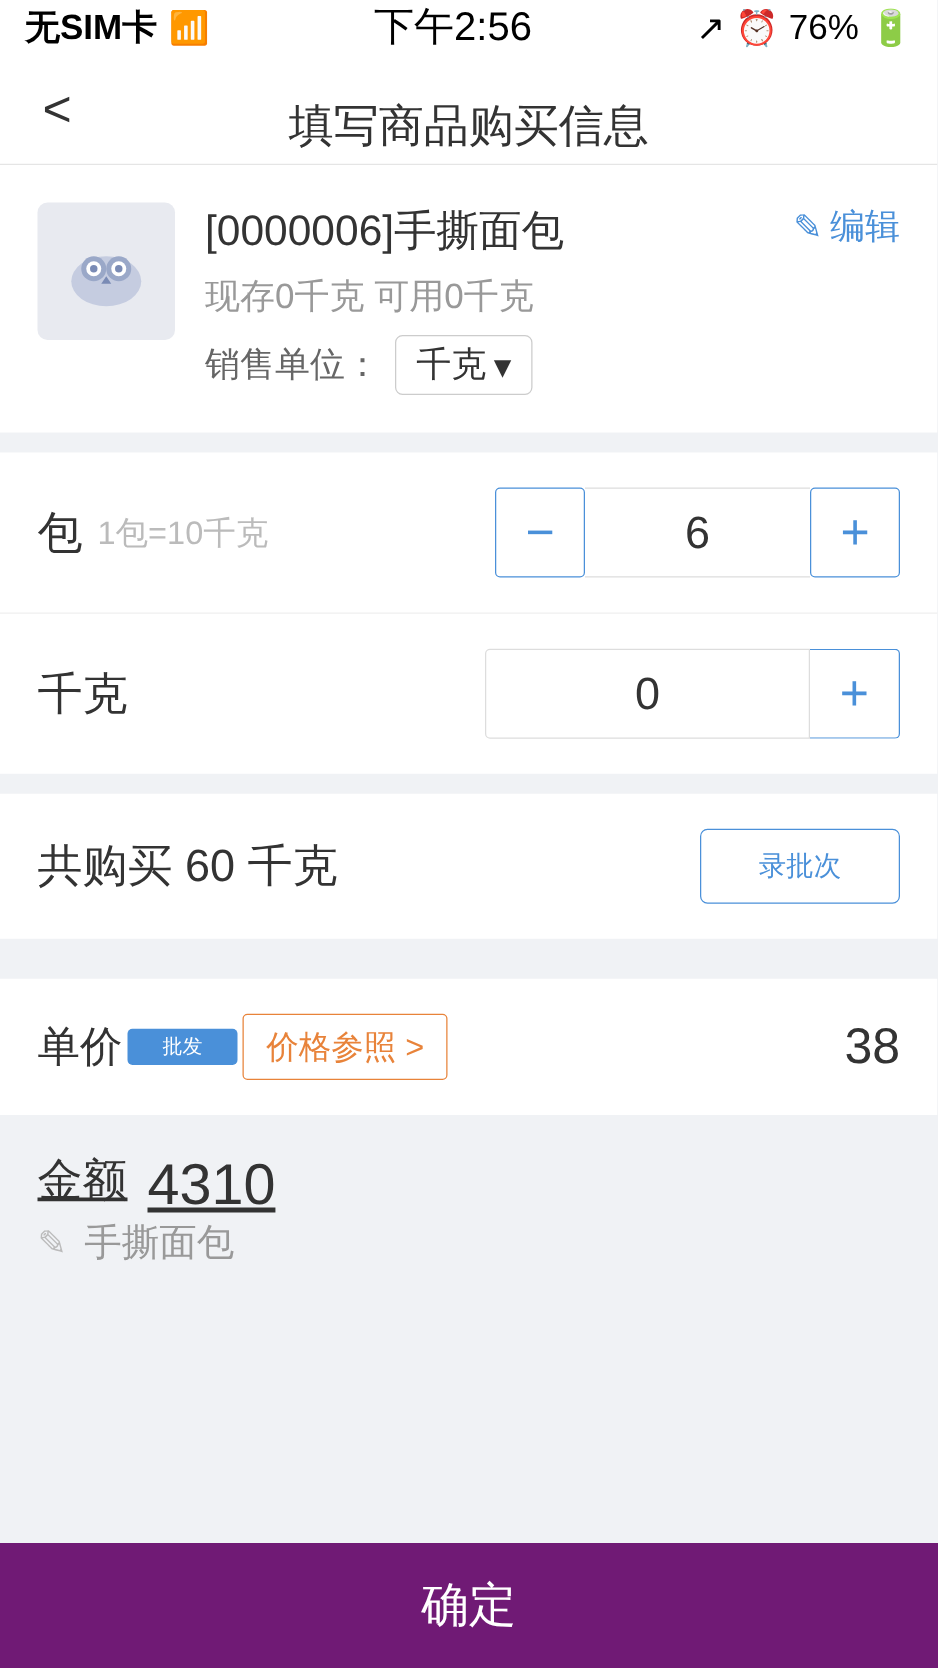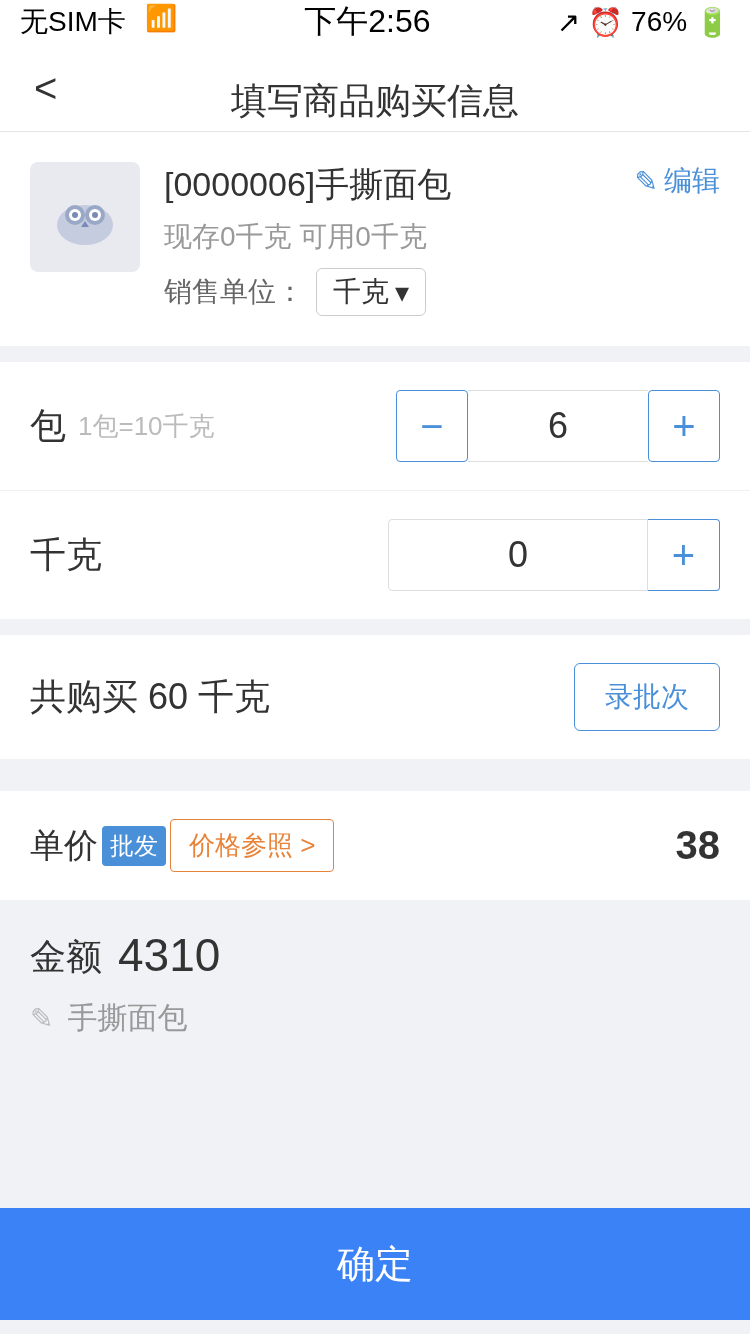--- a/index.html
+++ b/index.html
@@ -18,21 +18,21 @@
       width: 750px;
       height: 44px;
       background: #fff;
       display: flex;
       align-items: center;
       justify-content: space-between;
       padding: 0 20px;
       font-size: 28px;
       color: #000;
     }
-    .status-left { display: flex; align-items: flex-start; gap: 20px; }
+    .status-left { display: flex; align-items: center; gap: 10px; font-weight: bold; }
     .status-center { font-size: 32px; font-weight: 500; }
     .status-right { display: flex; align-items: center; gap: 8px; font-size: 28px; }
 
     
     .nav-bar {
       width: 750px;
       height: 88px;
       background: #fff;
       display: flex;
       align-items: center;
@@ -194,22 +194,22 @@
       margin-bottom: 16px;
     }
     .total-text {
       font-size: 36px;
       color: #333;
     }
     .batch-btn {
       border: 1px solid #4a90d9;
       color: #4a90d9;
       background: #fff;
-      padding: 14px 30px;
-      font-size: 28px;
+      padding: 14px 46px;
+      font-size: 22px;
       border-radius: 6px;
       cursor: pointer;
     }
 
     
     .price-section {
       background: #fff;
       padding: 28px 30px;
       margin-bottom: 0;
     }
@@ -222,52 +222,52 @@
     .price-label {
       font-size: 34px;
       color: #333;
       display: flex;
       align-items: center;
       gap: 4px;
     }
     .badge-pifa {
       background: #4a90d9;
       color: #fff;
-      font-size: 24px;
-      padding: 4px 8px;
+      font-size: 16px;
+      padding: 4px 28px;
       border-radius: 4px;
     }
     .price-ref-btn {
       border: 1px solid #e8833a;
       color: #e8833a;
       background: #fff;
       padding: 8px 18px;
       font-size: 26px;
       border-radius: 4px;
       cursor: pointer;
       display: flex;
       align-items: center;
       gap: 6px;
     }
     .price-value {
       font-size: 40px;
       color: #333;
-      font-weight: 700;
+      font-weight: 400;
     }
 
     
     .amount-section {
       background: #f0f2f5;
       padding: 28px 30px 20px;
     }
     .amount-row {
       display: flex;
-      align-items: flex-end;
+      align-items: flex-start;
       gap: 16px;
-      margin-bottom: 16px;
+      text-decoration: underline;
     }
     .amount-label {
       font-size: 36px;
       color: #333;
     }
     .amount-value {
       font-size: 46px;
       color: #333;
       font-weight: 500;
     }
@@ -286,27 +286,27 @@
     
     .empty-area {
       background: #f0f2f5;
       flex: 1;
       min-height: 280px;
     }
 
     
     .confirm-bar {
       width: 750px;
-      height: 112px;
-      background: #3b82f6;
+      height: 100px;
+      background: #701a75;
       display: flex;
       align-items: center;
       justify-content: center;
       position: fixed;
-      bottom: 14px;
+      bottom: 0;
       left: 0;
       cursor: pointer;
     }
     .confirm-text {
       font-size: 38px;
       color: #fff;
       font-weight: 500;
     }
 
     .main-content {

